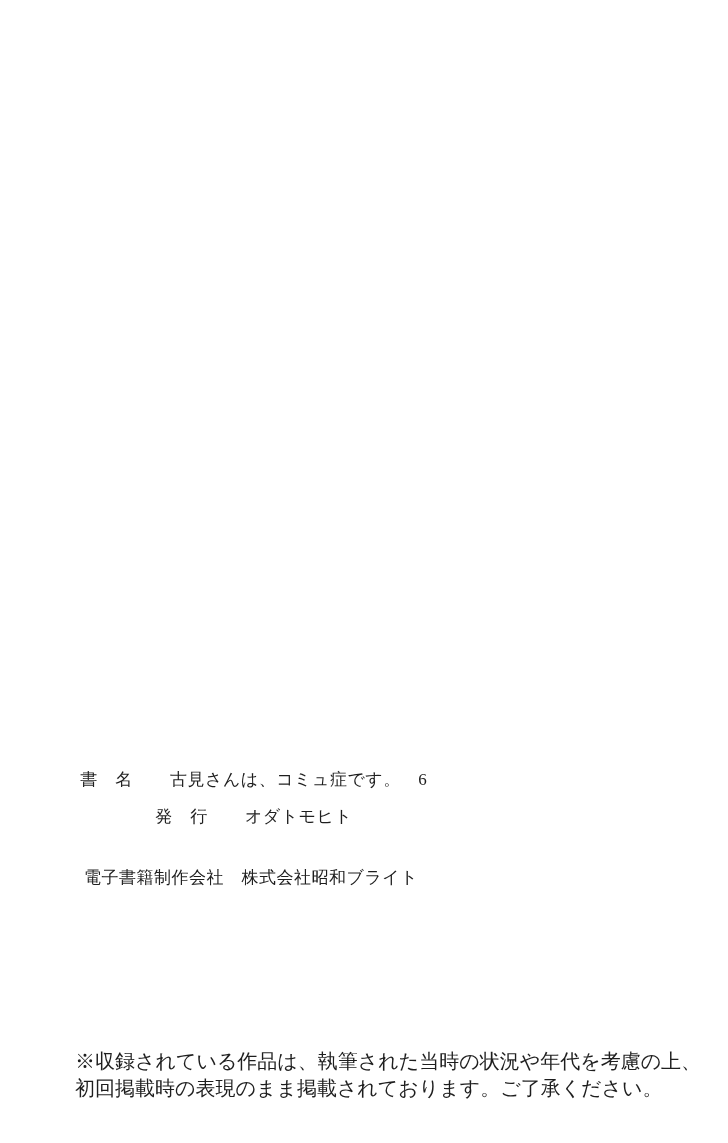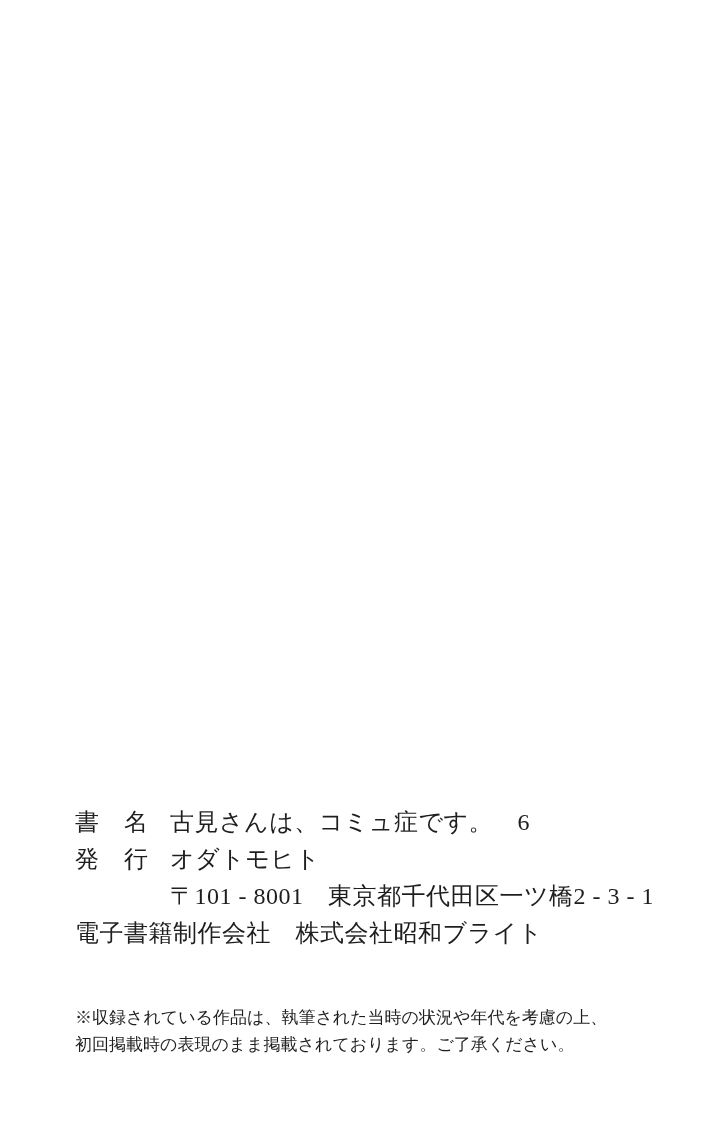--- a/index.html
+++ b/index.html
@@ -11,67 +11,66 @@
     height: 1143px;
     background: #ffffff;
     position: relative;
     overflow: hidden;
     font-family: "Liberation Serif", "DejaVu Serif", serif;
     color: #1e1e1e;
   }
   .colophon-block {
     position: absolute;
     left: 75px;
-    top: 804px;
-    font-size: 24px;
+    top: 761px;
+    font-size: 17px;
     line-height: 37px;
     letter-spacing: 0.5px;
     white-space: nowrap;
+    text-align: center;
   }
   .colophon-row {
     display: block;
   }
   .colophon-row .label {
     display: inline-block;
     width: 63px;
   }
   .colophon-row .value {
     display: inline-block;
     margin-left: 32px;
   }
   .colophon-row.address-row .value {
     margin-left: 95px;
   }
   .producer-line {
+    margin-top: 24px;
   }
   .notice-block {
     position: absolute;
     left: 75px;
-    top: 1004px;
-    font-size: 17px;
+    top: 1048px;
+    font-size: 20px;
     line-height: 27px;
     letter-spacing: 0px;
     white-space: nowrap;
   }
   .notice-line {
     display: block;
   }
 </style>
 </head>
 <body>
 
 <div class="colophon-block">
   <div class="colophon-row">
     <span class="label">書　名</span><span class="value">古見さんは、コミュ症です。　6</span>
   </div>
   <div class="colophon-row">
     <span class="label">発　行</span><span class="value">オダトモヒト</span>
   </div>
-  <div class="colophon-row address-row">
-    <span class="value">〒101 - 8001　東京都千代田区一ツ橋2 - 3 - 1</span>
-  </div>
   <div class="colophon-row producer-line">電子書籍制作会社　株式会社昭和ブライト</div>
 </div>
 
 <div class="notice-block">
   <span class="notice-line">※収録されている作品は、執筆された当時の状況や年代を考慮の上、</span>
   <span class="notice-line">初回掲載時の表現のまま掲載されております。ご了承ください。</span>
 </div>
 
 </body></html>

